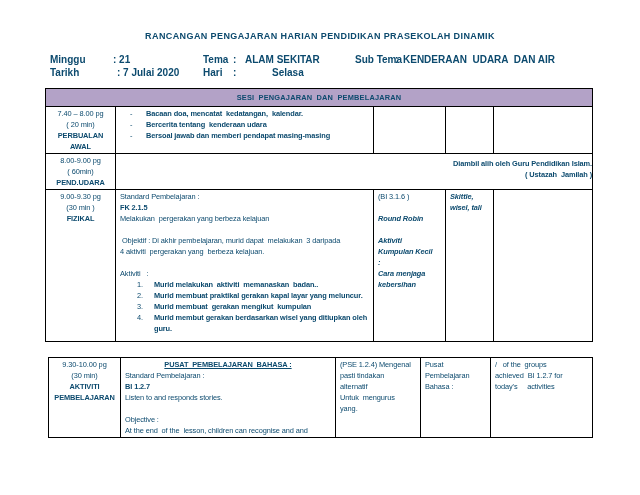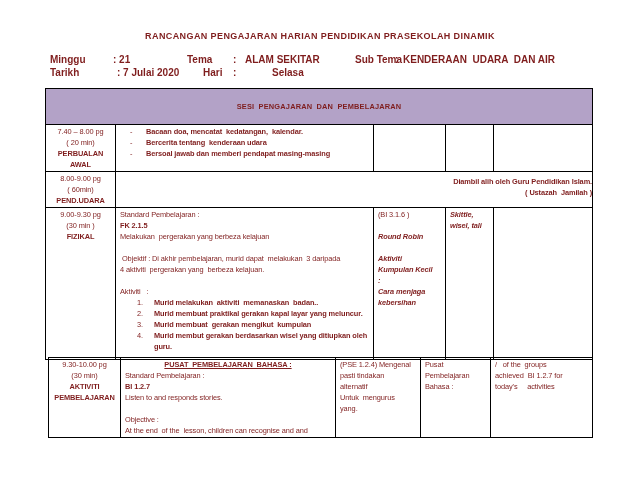--- a/index.html
+++ b/index.html
@@ -1,39 +1,39 @@
 <!DOCTYPE html>
 <html style="--cap-bg: #b3a2c7; --hdr-bg: #dc9b93;"><head>
 <meta charset="utf-8">
 <style>
   * { margin:0; padding:0; box-sizing:border-box; }
   html,body { background:#ffffff; }
   body { width:640px; height:495px; overflow:hidden; }
   .page {
     position:relative; width:640px; height:495px; background:#fff;
-    font-family:"Liberation Sans", sans-serif; color:#7f1d1d;
+    font-family:"Liberation Sans", sans-serif; color:#0c4a6e;
   }
   .title {
     position:absolute; top:31px; left:0; width:640px; text-align:center;
     font-size:9px; font-weight:bold; letter-spacing:0.4px;
   }
   .m { position:absolute; font-size:10px; font-weight:bold; white-space:pre; }
 
   table.t {
     position:absolute; border-collapse:collapse; table-layout:fixed;
     font-size:7.4px; line-height:11px; letter-spacing:-0.1px;
   }
   table.t td { border:1px solid #000; vertical-align:top; }
 
   .t1 { left:45px; top:88px; width:547px; }
   .t2 { left:48px; top:357px; width:544px; }
 
   td.cap {
     background:var(--cap-bg,#b3a2c7); text-align:center; font-weight:bold;
-    height:11px; line-height:11px; word-spacing:2px; letter-spacing:0.2px; padding:12px;
+    height:11px; line-height:11px; word-spacing:2px; letter-spacing:0.2px; padding:3px;
   }
   tr.hdr td {
     background:var(--hdr-bg,#dc9b93); font-weight:bold; text-align:center;
     height:19px; padding:1px 2px; letter-spacing:0;
   }
   tr.hdr td.top { vertical-align:top; }
   tr.hdr td.bot { vertical-align:bottom; }
 
   .r1 td { height:45px; }
   .r2 td { height:33px; }
@@ -66,21 +66,21 @@
 </head>
 <body>
 
 <div class="page">
 
   <div class="title">RANCANGAN PENGAJARAN HARIAN PENDIDIKAN PRASEKOLAH DINAMIK</div>
 
   <div>
     <span class="m" style="top:54px;left:50px">Minggu</span>
     <span class="m" style="top:54px;left:113px">: 21</span>
-    <span class="m" style="top:54px;left:187px">Tema</span>
+    <span class="m" style="top:54px;left:203px">Tema</span>
     <span class="m" style="top:54px;left:233px">:</span>
     <span class="m" style="top:54px;left:245px">ALAM SEKITAR</span>
     <span class="m" style="top:54px;left:355px">Sub Tema</span>
     <span class="m" style="top:54px;left:395px">:</span>
     <span class="m" style="top:54px;left:403px">KENDERAAN  UDARA  DAN AIR</span>
 
     <span class="m" style="top:67px;left:50px">Tarikh</span>
     <span class="m" style="top:67px;left:117px">: 7 Julai 2020</span>
     <span class="m" style="top:67px;left:203px">Hari</span>
     <span class="m" style="top:67px;left:233px">:</span>

